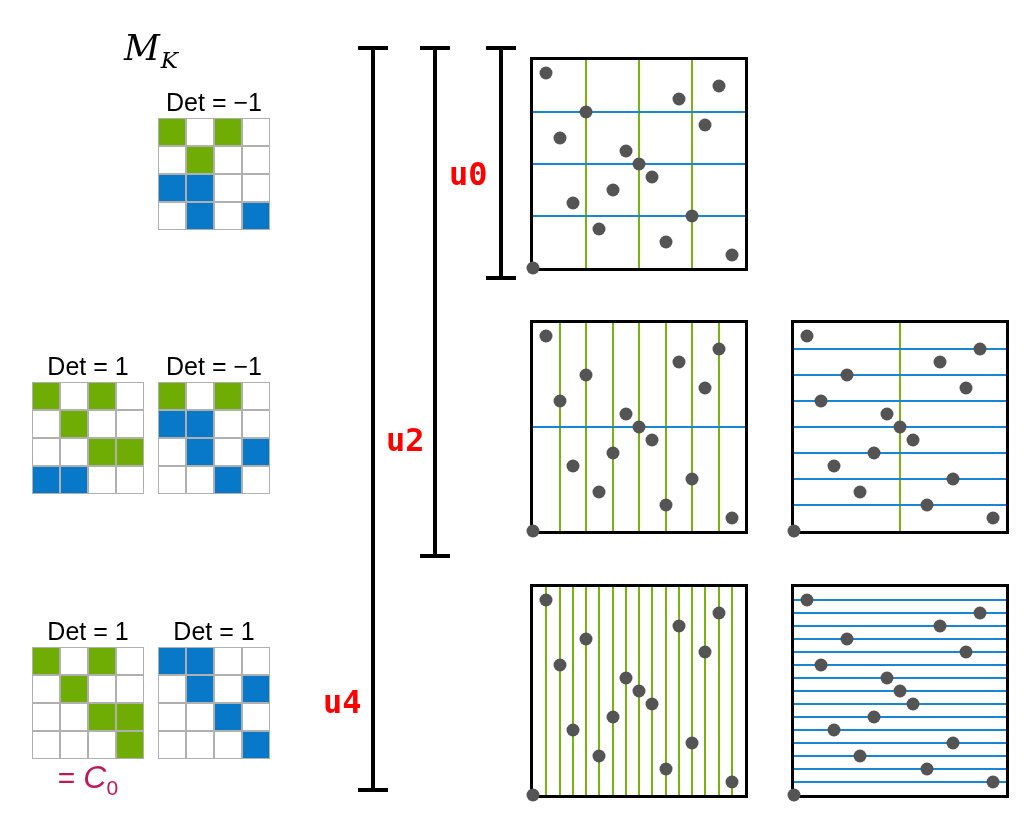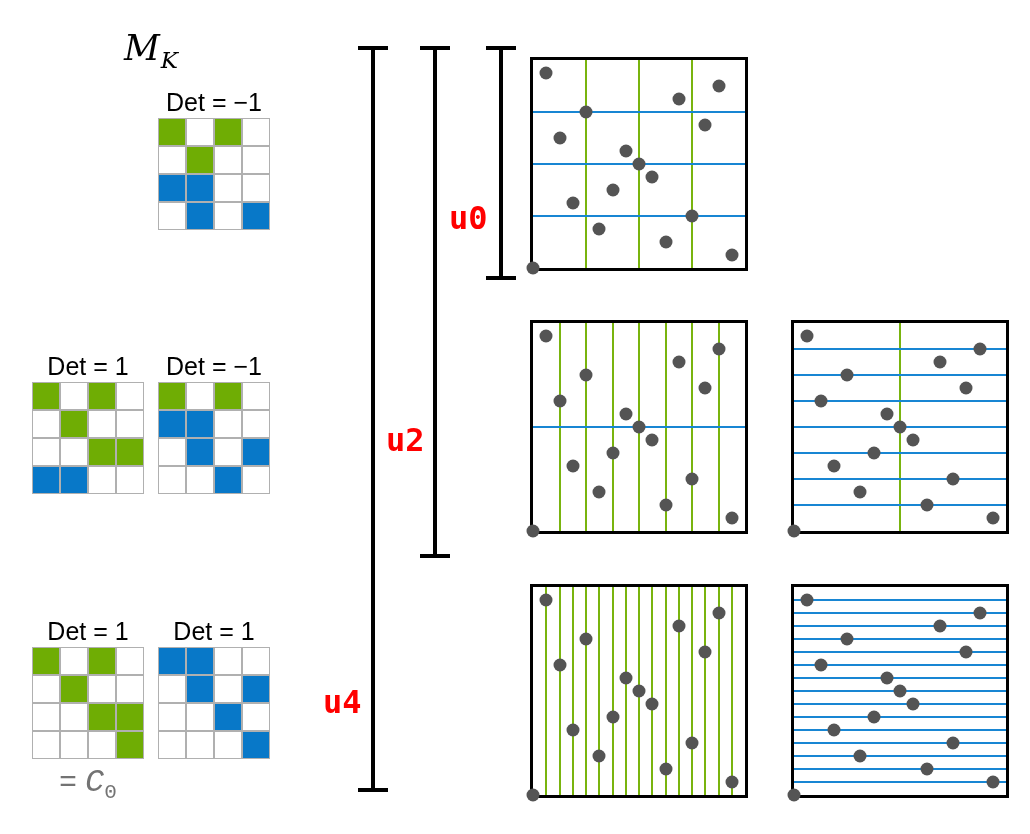--- a/index.html
+++ b/index.html
@@ -16,22 +16,22 @@
   .mb { position:absolute; width:112px; }
   #mb0 { left:158px; top:88px; }
   #mb1 { left:32px;  top:352px; }
   #mb2 { left:158px; top:352px; }
   #mb3 { left:32px;  top:617px; }
   #mb4 { left:158px; top:617px; }
   .det { height:30px; line-height:28px; font-size:25px; text-align:center;
          color:#000; white-space:nowrap; }
   .mgrid { display:grid; grid-template-columns:repeat(4, 28px); grid-auto-rows:28px; width:112px; }
   .mcell { box-sizing:border-box; border:1px solid #b0b0b0; }
-  .mcap { margin-top:5px; text-align:center; font-family:Liberation Mono, monospace;
-          color:#737373; font-size:30px; white-space:nowrap; }
+  .mcap { text-align:center; font-family:Liberation Sans, sans-serif;
+          color:#be185d; font-size:30px; white-space:nowrap; }
   .cap-eq   { font-style:normal; margin-right:8px; }
   .cap-base { font-style:italic; font-size:32px; }
   .cap-sub  { font-style:normal; font-size:21px; }
 
   
   .bracket { position:absolute; width:30px; box-sizing:border-box;
              border-top:4px solid #000; border-bottom:4px solid #000; }
   .bracket::before { content:""; position:absolute; top:0; bottom:0; left:50%;
                      width:4px; transform:translateX(-50%); background:#000; }
   #br-u4 { left:358px; top:46px; height:746px; }
@@ -171,21 +171,21 @@
         <div class="mcell" style="border-color: rgb(176, 176, 176); background: rgb(255, 255, 255);"></div>
         <div class="mcell" style="border-color: rgb(176, 176, 176); background: rgb(255, 255, 255);"></div>
         <div class="mcell" style="border-color: rgb(176, 176, 176); background: rgb(8, 120, 200);"></div>
       </div>
   </div>
 
   <div class="bracket" id="br-u4"></div>
   <div class="bracket" id="br-u2"></div>
   <div class="bracket" id="br-u0"></div>
 
-  <div class="ulabel" id="ul-u0" style="color: rgb(255, 0, 0); margin-top: 44px;">u0</div>
+  <div class="ulabel" id="ul-u0" style="color: rgb(255, 0, 0);">u0</div>
   <div class="ulabel" id="ul-u2" style="color: rgb(255, 0, 0);">u2</div>
   <div class="ulabel" id="ul-u4" style="color: rgb(255, 0, 0);">u4</div>
 
   <div class="plot" id="p0">
       <div class="vline" style="left: 25%; background: rgb(121, 180, 14);"></div>
       <div class="vline" style="left: 50%; background: rgb(121, 180, 14);"></div>
       <div class="vline" style="left: 75%; background: rgb(121, 180, 14);"></div>
       <div class="hline" style="top: 25%; background: rgb(24, 134, 211);"></div>
       <div class="hline" style="top: 50%; background: rgb(24, 134, 211);"></div>
       <div class="hline" style="top: 75%; background: rgb(24, 134, 211);"></div>

